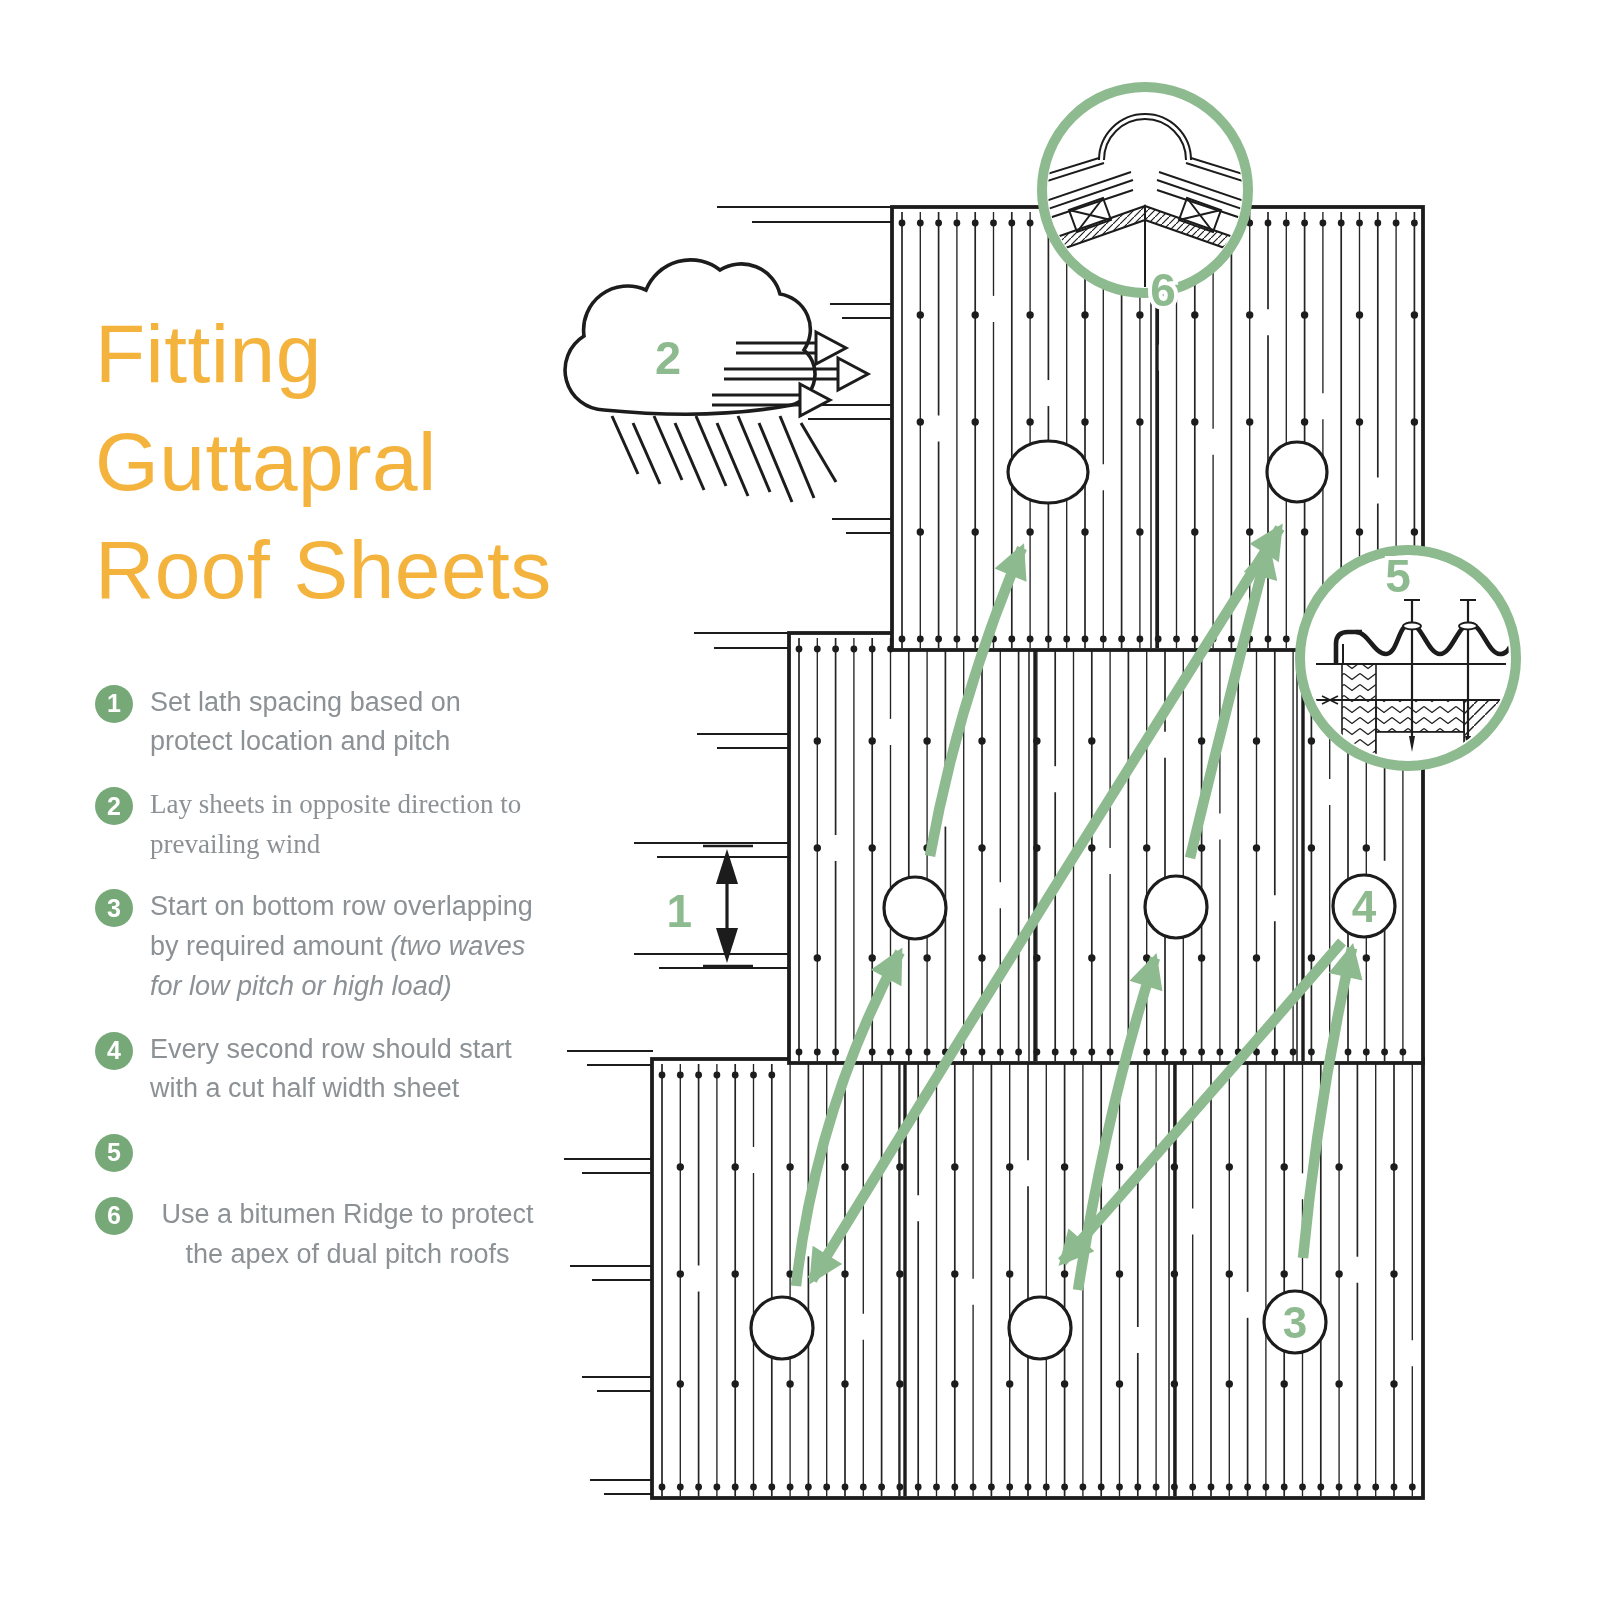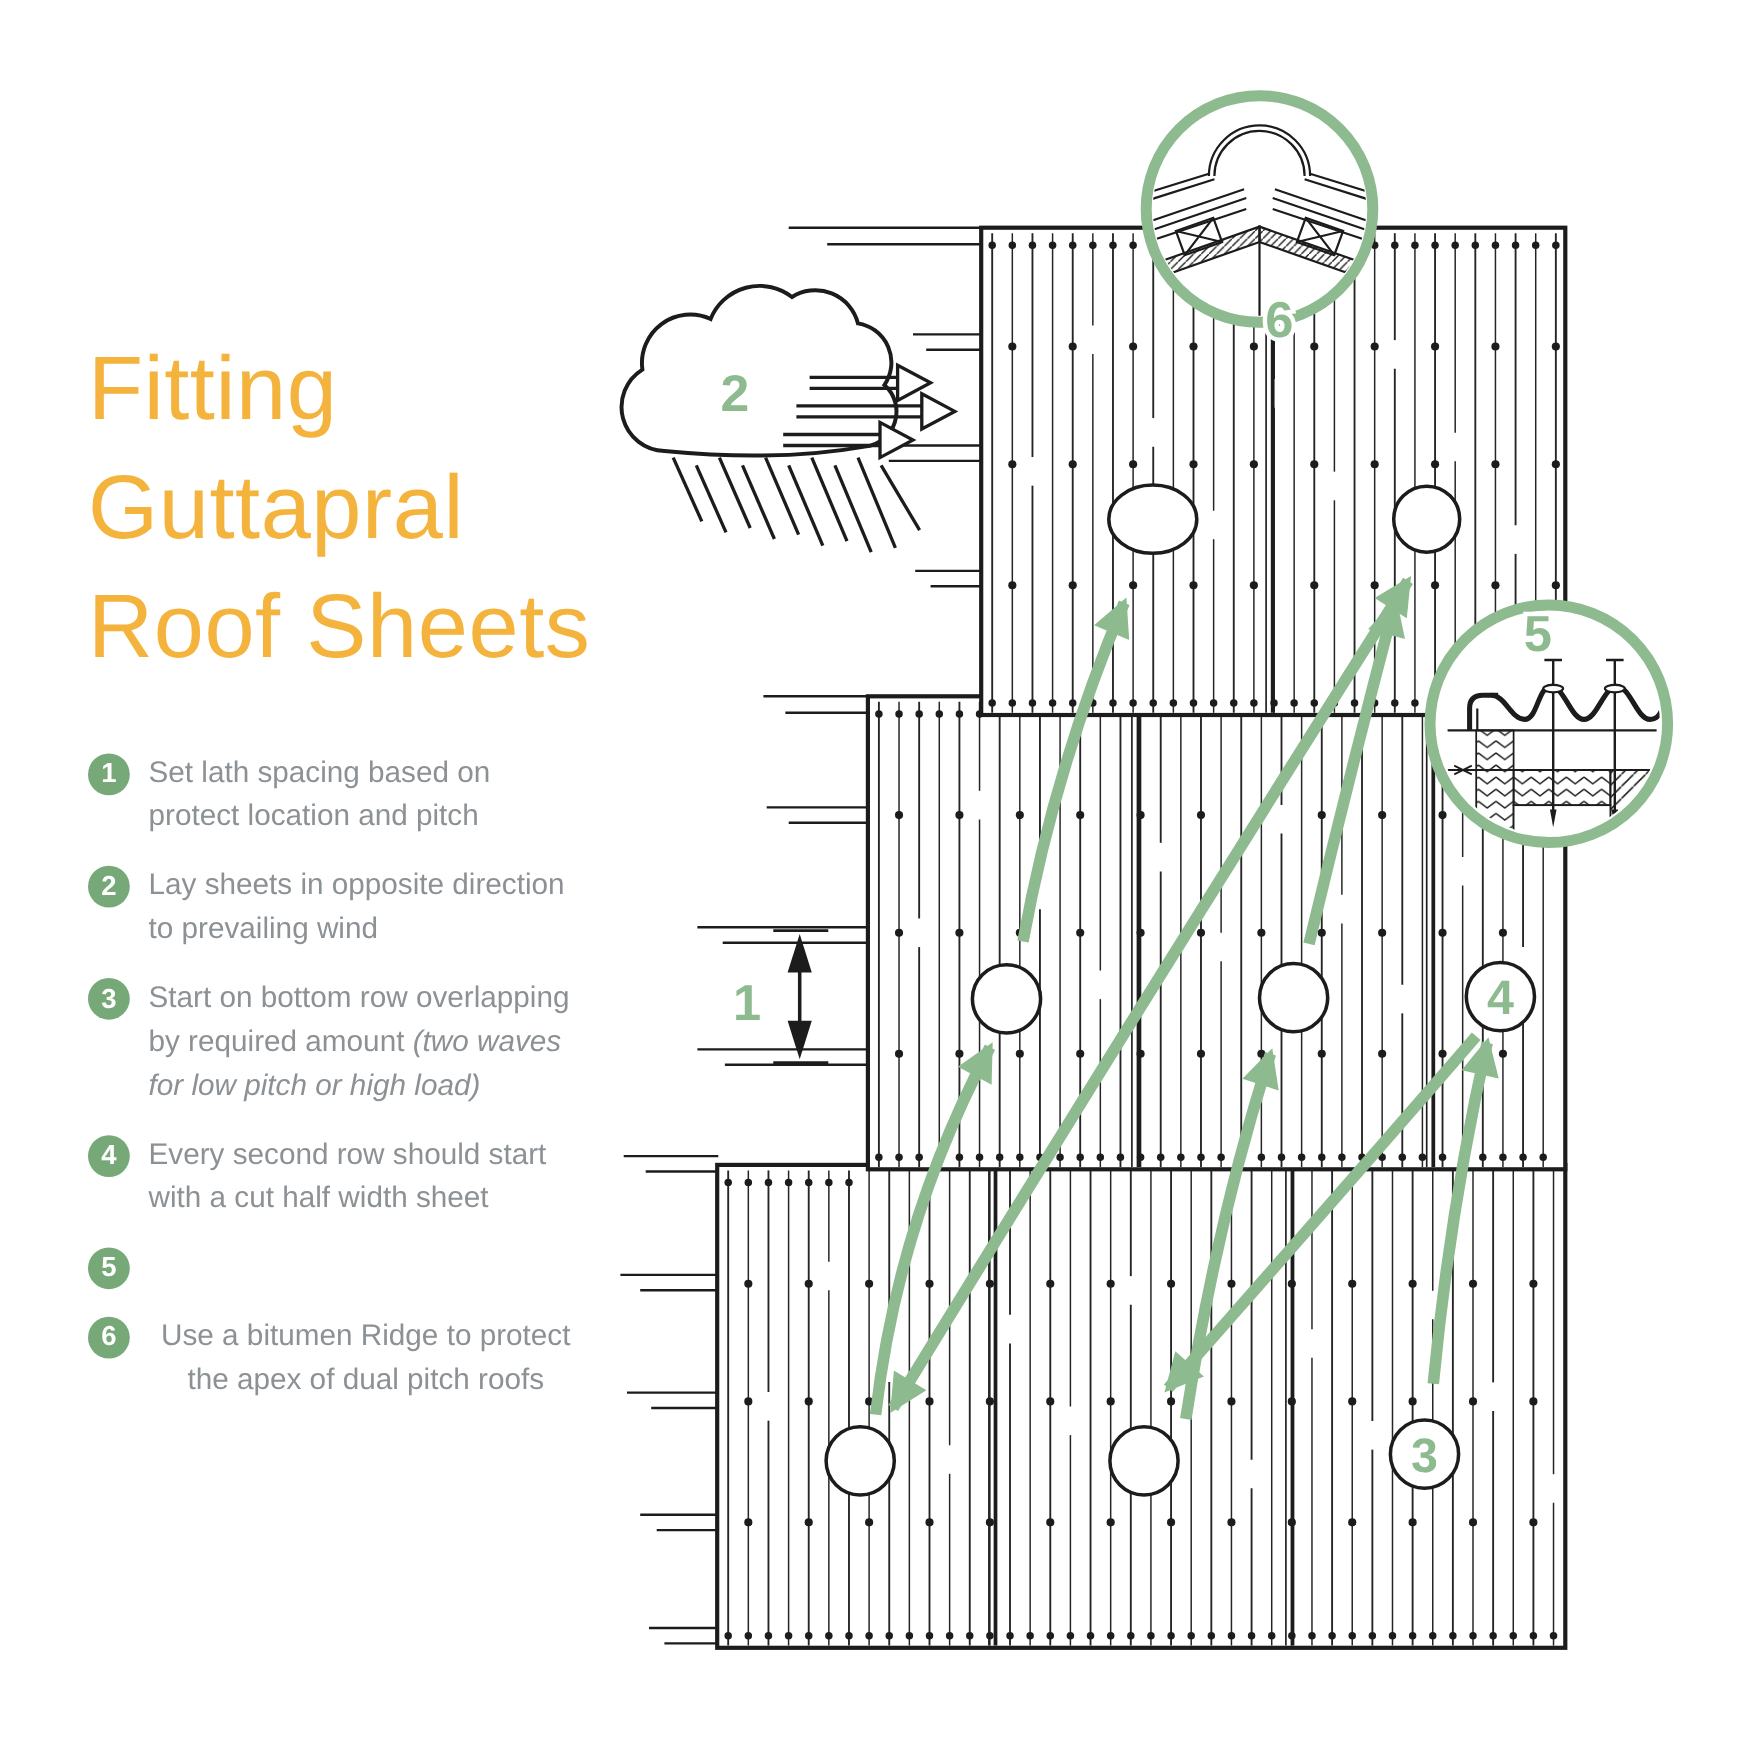--- a/index.html
+++ b/index.html
@@ -1,18 +1,18 @@
 <!DOCTYPE html>
 <html><head>
 <meta charset="utf-8">
 <style>
   html,body{margin:0;padding:0;background:#fff;}
   .page{position:relative;width:1600px;height:1600px;background:#ffffff;overflow:hidden;
         font-family:"Liberation Sans",sans-serif;}
-  .left-col{position:absolute;left:80px;top:300px;width:500px;}
+  .left-col{position:absolute;left:95px;top:300px;width:500px;}
   .title{margin:0;font-weight:300;font-size:82px;line-height:1.32;letter-spacing:0.5px;}
   .title span{display:block;white-space:nowrap;}
   .steps{list-style:none;margin:58px 0 0 0;padding:0;}
   .steps li{display:flex;gap:17px;margin-bottom:23px;align-items:flex-start;}
   .bullet{flex:0 0 38px;width:38px;height:38px;border-radius:50%;color:#fff;
           font-weight:700;font-size:25px;display:flex;align-items:center;justify-content:center;
           margin-top:2px;}
   .step-text{margin:0;font-size:27px;line-height:1.47;width:395px;}
   .step-text em{font-style:italic;margin-top:48px;}
   #diagram{position:absolute;left:0;top:0;width:1600px;height:1600px;}
@@ -590,21 +590,21 @@
       <span>Guttapral</span>
       <span>Roof Sheets</span>
     </h1>
     <ol class="steps">
       <li>
         <span class="bullet" style="background: rgb(119, 169, 120);">1</span>
         <p class="step-text" style="color: rgb(140, 145, 149);"><span>Set lath spacing based on protect location and pitch</span><em></em></p>
       </li>
       <li>
         <span class="bullet" style="background: rgb(119, 169, 120);">2</span>
-        <p class="step-text" style="color: rgb(140, 145, 149);"><span>Lay sheets in opposite direction to prevailing wind</span><em></em></p>
+        <p class="step-text" style="color: rgb(140, 145, 149); font-family: Liberation Serif, serif;"><span>Lay sheets in opposite direction to prevailing wind</span><em></em></p>
       </li>
       <li>
         <span class="bullet" style="background: rgb(119, 169, 120);">3</span>
         <p class="step-text" style="color: rgb(140, 145, 149);"><span>Start on bottom row overlapping by required amount </span><em>(two waves for low pitch or high load)</em></p>
       </li>
       <li>
         <span class="bullet" style="background: rgb(119, 169, 120);">4</span>
         <p class="step-text" style="color: rgb(140, 145, 149);"><span>Every second row should start with a cut half width sheet</span><em></em></p>
       </li>
       <li>

